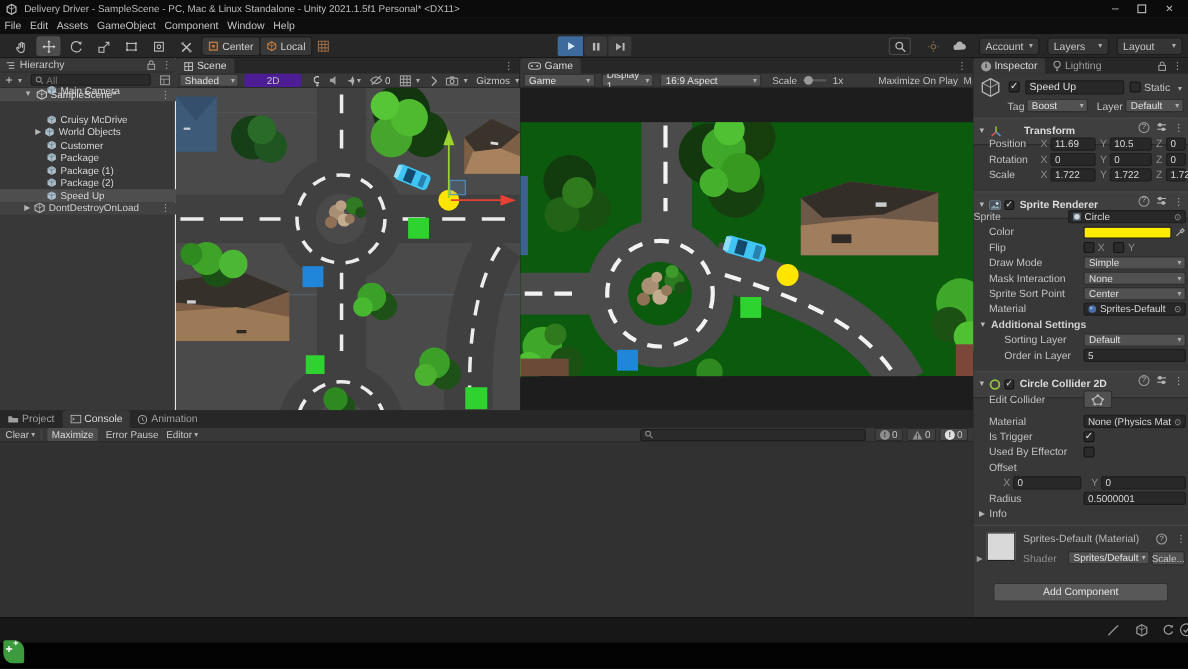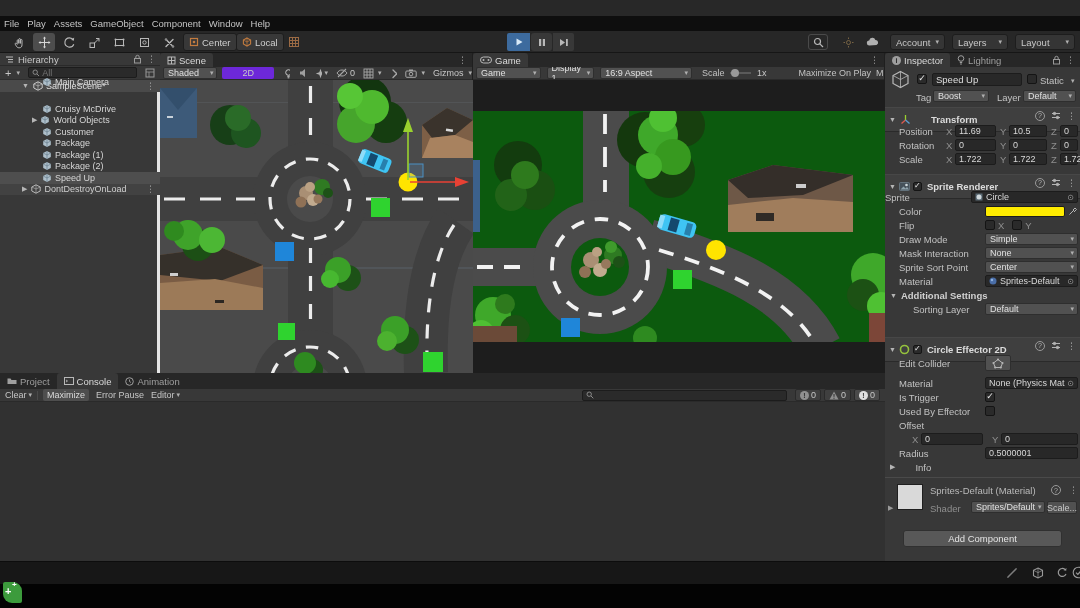--- a/index.html
+++ b/index.html
@@ -42,24 +42,39 @@
   .maxbox{width:8px;height:8px;border:1px solid #c0c0c0;display:inline-block}
   .searchbox{display:flex;align-items:center;background:#2a2a2a;border:1px solid #1c1c1c;border-radius:2px;height:11px;gap:3px;padding:0 3px}
   .searchbox input{background:transparent;border:none;outline:none;color:#cfcfcf;font-size:9px;width:100%;font-family:"Liberation Sans",sans-serif}
   .cntbtn{display:flex;align-items:center;gap:2px;background:#3f3f3f;border:1px solid #2a2a2a;border-radius:2px;height:12px;padding:0 4px;color:#c6c6c6;font-size:9px}
 </style>
 </head>
 <body>
 
 <div id="app">
 
+  <div class="titlebar">
+    <span style="margin:0 6px 0 5px">
+      <svg width="11" height="11">
+          <path d="M5.5 1L9.5 3.2v4.6L5.5 10 1.5 7.8V3.2z" fill="none" stroke="#bdbdbd" stroke-width="1.1"></path>
+          <path d="M5.5 1v9M1.5 3.2l4 2.2 4-2.2" stroke="#bdbdbd" stroke-width="0.7" fill="none"></path>
+        </svg>
+    </span>
+    <span>Delivery Driver - SampleScene - PC, Mac &amp; Linux Standalone - Unity 2021.1.5f1 Personal* &lt;DX11&gt;</span>
+    <span style="flex:1"></span>
+    <span class="flex" style="width:24px;justify-content:center;font-size:11px">–</span>
+    <span class="flex" style="width:24px;justify-content:center">
+        <span class="maxbox"></span>
+      </span>
+    <span class="flex" style="width:26px;justify-content:center;font-size:9px;margin-right:4px">✕</span>
+  </div>
 
   <div class="menubar">
     <span class="mi">File</span>
-    <span class="mi">Play</span>
+    <span class="mi">Edit</span>
     <span class="mi">Assets</span>
     <span class="mi">GameObject</span>
     <span class="mi">Component</span>
     <span class="mi">Window</span>
     <span class="mi">Help</span>
   </div>
 
   <div class="toolbar">
     <div class="tbtn" style="left:8px">
       <svg width="13" height="13">
@@ -185,21 +200,21 @@
     <div class="ddtop" style="left:952px;width:56px">
       <span>Layers</span>
         <span class="caret">▾</span>
     </div>
     <div class="ddtop" style="left:1015px;width:60px">
       <span>Layout</span>
         <span class="caret">▾</span>
     </div>
   </div>
 
-  <div class="panel" style="left:0;top:53px;width:160px;height:320px;border-right:3px solid #e5e5e5">
+  <div class="panel" style="left:0;top:53px;width:160px;height:320px;border-right:1px solid #e5e5e5">
     <div style="position:absolute;left:0;top:0;width:160px;height:13px;background:#383838;border-bottom:1px solid #2a2a2a" class="flex">
       <svg width="9" height="9" style="margin:0 4px 0 5px">
           <g stroke="#b8b8b8" stroke-width="1">
             <line x1="1" y1="2" x2="8" y2="2"></line>
             <line x1="3" y1="4.5" x2="8" y2="4.5"></line>
             <line x1="3" y1="7" x2="8" y2="7"></line>
           </g>
         </svg>
       <span>Hierarchy</span>
       <span style="flex:1"></span>
@@ -319,21 +334,21 @@
         <span>Scene</span>
       </div>
       <span style="flex:1"></span>
       <span class="kebab" style="margin:0 5px 2px 0">⋮</span>
     </div>
     <div class="subbar">
       <div class="dd" style="width:82px;margin-left:3px">
         <span>Shaded</span>
           <span class="caret">▾</span>
       </div>
-      <div style="margin-left:5px;background:#6d28d9;border-radius:2px;height:12px;padding:0 20px;display:flex;align-items:center">
+      <div style="margin-left:5px;background:#4c1d95;border-radius:2px;height:12px;padding:0 20px;display:flex;align-items:center">
         <span>2D</span>
       </div>
       <svg width="11" height="11" style="margin-left:9px">
           <circle cx="5.5" cy="4.5" r="2.8" fill="none" stroke="#c8c8c8" stroke-width="1"></circle>
           <line x1="4.3" y1="8.3" x2="6.7" y2="8.3" stroke="#c8c8c8" stroke-width="1"></line>
           <line x1="4.6" y1="9.8" x2="6.4" y2="9.8" stroke="#c8c8c8" stroke-width="1"></line>
         </svg>
       <svg width="11" height="10" style="margin-left:9px">
           <path d="M1 3.5h2L6 1v8L3 6.5H1z" fill="#9f9f9f"></path>
           <path d="M7.5 3a3 3 0 010 4" fill="none" stroke="#9f9f9f" stroke-width="1"></path>
@@ -807,30 +822,36 @@
       <span style="margin-left:5px;font-size:7px;color:#b5b5b5">▼</span>
       <span class="lbl" style="margin-left:4px;font-weight:bold;color:#d0d0d0">Additional Settings</span>
     </div>
     <div class="irow" style="top:249px">
       <span class="lbl" style="margin-left:28px;width:72px">Sorting Layer</span>
       <div class="dd" style="flex:1;margin-right:2px">
           <span>Default</span>
           <span class="caret">▾</span>
         </div>
     </div>
+    <div class="irow" style="top:263px">
+      <span class="lbl" style="margin-left:28px;width:72px">Order in Layer</span>
+      <div class="fld" style="flex:1;margin-right:2px">
+          <span>5</span>
+        </div>
+    </div>
 
     <div class="ihdr" style="top:284px">
       <span style="margin-left:4px;font-size:7px;color:#b5b5b5">▼</span>
       <svg width="11" height="11" style="margin:0 3px">
           <circle cx="5.5" cy="5.5" r="4" fill="none" stroke="#95c23d" stroke-width="1.6"></circle>
         </svg>
       <div class="chk" style="width:9px;height:9px">
           <span class="ck" style="font-size:8px">✓</span>
         </div>
-      <b style="margin-left:5px">Circle Effector 2D</b>
+      <b style="margin-left:5px">Circle Collider 2D</b>
       <span class="hicons">
           <span class="qm">?</span>
         <svg width="10" height="9">
             <g stroke="#b5b5b5" stroke-width="1">
               <line x1="1" y1="2.5" x2="9" y2="2.5"></line>
               <line x1="1" y1="6.5" x2="9" y2="6.5"></line>
               <circle cx="3.5" cy="2.5" r="1.2" fill="#b5b5b5"></circle>
               <circle cx="6.5" cy="6.5" r="1.2" fill="#b5b5b5"></circle>
             </g>
           </svg>
@@ -883,21 +904,21 @@
         </div>
     </div>
     <div class="irow" style="top:393px">
       <span class="lbl" style="margin-left:14px;width:86px">Radius</span>
       <div class="fld" style="flex:1;margin-right:2px">
           <span>0.5000001</span>
         </div>
     </div>
     <div class="irow" style="top:407px">
       <span style="margin-left:5px;font-size:7px;color:#b5b5b5">▶</span>
-      <span class="lbl" style="margin-left:20px">Info</span>
+      <span class="lbl" style="margin-left:4px">Info</span>
     </div>
 
     <div style="position:absolute;left:0;top:424px;width:195px;height:46px;border-top:1px solid #4a4a4a;background:#383838">
       <div style="position:absolute;left:12px;top:6px;width:26px;height:26px;background:#d9d9d9;border:1px solid #1f1f1f"></div>
       <span class="dim" style="position:absolute;left:45px;top:7px;color:#b9b9b9">Sprites-Default (Material)</span>
       <span class="qm" style="position:absolute;left:166px;top:7px">?</span>
       <span class="kebab" style="position:absolute;left:184px;top:7px">⋮</span>
       <span style="position:absolute;left:3px;top:26px;font-size:7px;color:#9a9a9a">▶</span>
       <span class="dim" style="position:absolute;left:45px;top:25px">Shader</span>
       <div class="dd" style="position:absolute;left:86px;top:23px;width:74px">

